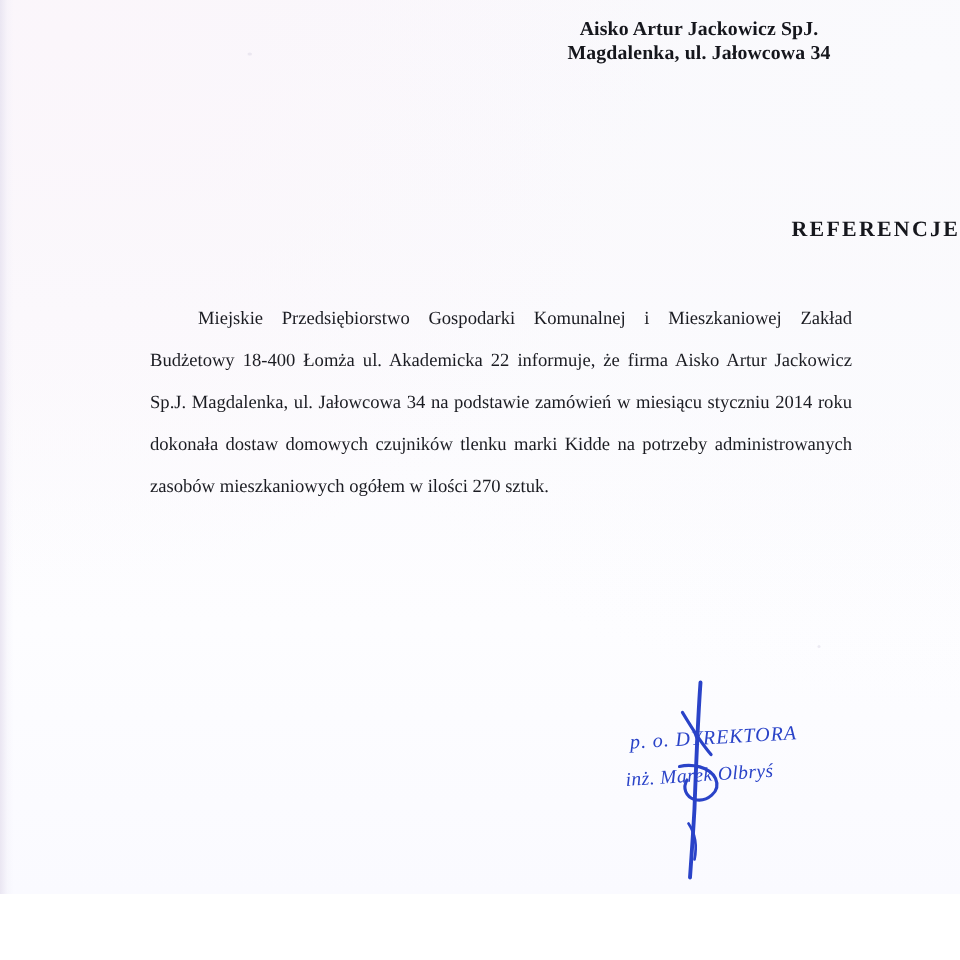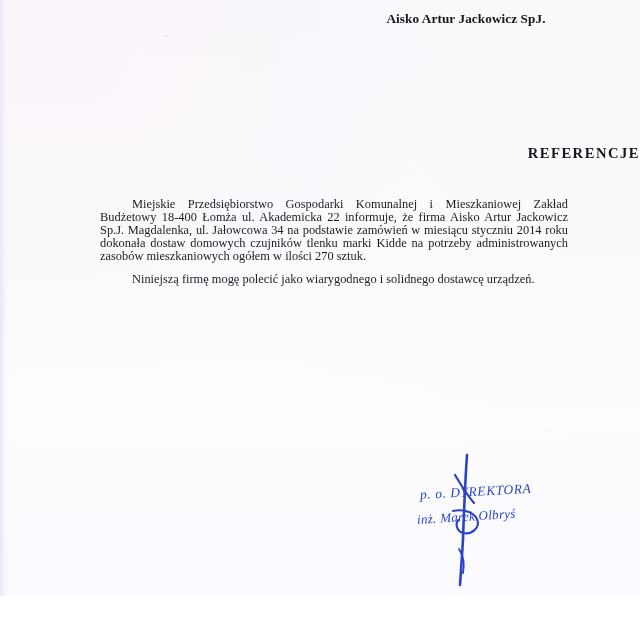--- a/index.html
+++ b/index.html
@@ -78,21 +78,21 @@
     left: 100px;
     width: 468px;
     font-family: "Liberation Serif", serif;
     font-size: 12.4px;
     color: #1b1c22;
   }
 
   .para {
     text-align: justify;
     text-justify: inter-word;
-    line-height: 13px;
+    line-height: 28px;
     margin: 0 0 10px 0;
   }
   .para.indent { text-indent: 32px; }
   .para:last-child { margin-bottom: 0; }
   .para.tail-loose { text-align-last: left; }
 
   .sig-zone {
     position: absolute;
     top: 455px;
     left: 395px;
@@ -141,27 +141,27 @@
     opacity: 0.55;
   }
 </style>
 </head>
 <body>
 
 <div id="page">
 
   <div class="letterhead">
     <div>Aisko Artur Jackowicz SpJ.</div>
+    <div>Magdalenka, ul. Jałowcowa 34</div>
   </div>
 
   <div class="doc-title">REFERENCJE</div>
 
   <div class="body-block">
     <p class="para indent">Miejskie Przedsiębiorstwo Gospodarki Komunalnej i Mieszkaniowej Zakład Budżetowy 18-400 Łomża ul. Akademicka 22 informuje, że firma Aisko Artur Jackowicz Sp.J. Magdalenka, ul. Jałowcowa 34   na podstawie zamówień w miesiącu styczniu 2014 roku dokonała dostaw domowych czujników tlenku marki Kidde na potrzeby administrowanych zasobów mieszkaniowych ogółem  w ilości  270 sztuk.</p>
-    <p class="para indent tail-loose">Niniejszą firmę mogę polecić jako wiarygodnego i solidnego dostawcę urządzeń.</p>
   </div>
 
   <div class="sig-zone">
     <svg class="sig-stroke" viewBox="0 0 200 135">
       <path d="M72 2 C70 30, 69 58, 68 86 C67 104, 66 118, 65 132" stroke="#2a43c8" stroke-width="2.6" fill="none" stroke-linecap="round"></path>
       <path d="M60 22 C66 32, 72 42, 79 50" stroke="#2a43c8" stroke-width="2.2" fill="none" stroke-linecap="round"></path>
       <path d="M58 58 C66 56, 78 58, 82 66 C86 75, 76 82, 68 80 C62 78, 60 72, 63 67" stroke="#2a43c8" stroke-width="2.1" fill="none" stroke-linecap="round"></path>
       <path d="M64 96 C68 102, 70 110, 68 120" stroke="#2a43c8" stroke-width="1.8" fill="none" stroke-linecap="round"></path>
     </svg>
     <div class="sig-line sig-role">p. o. DYREKTORA</div>

